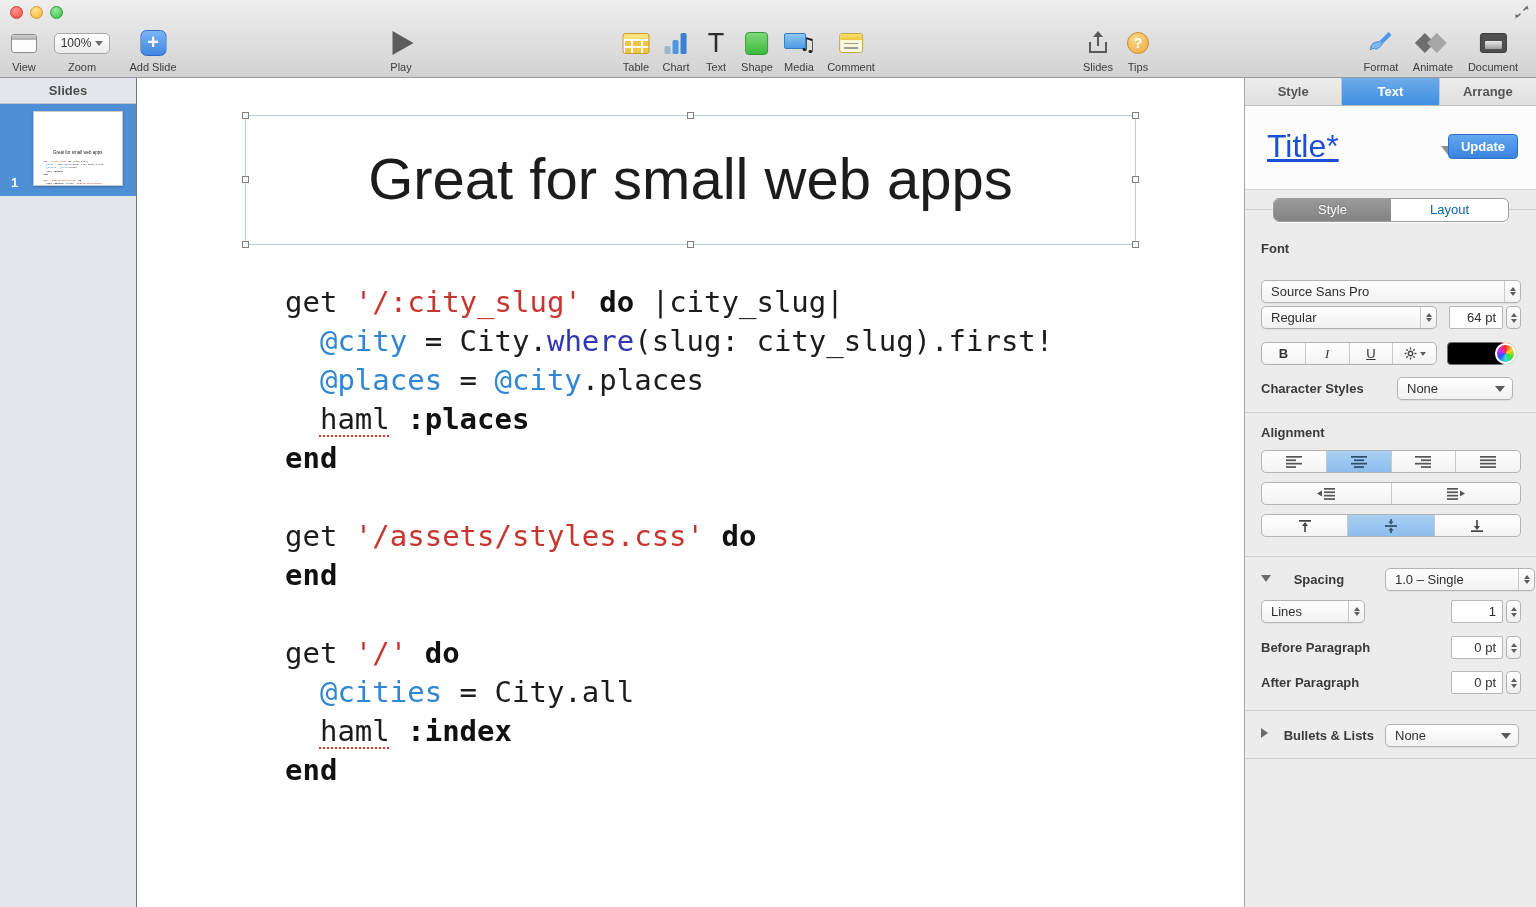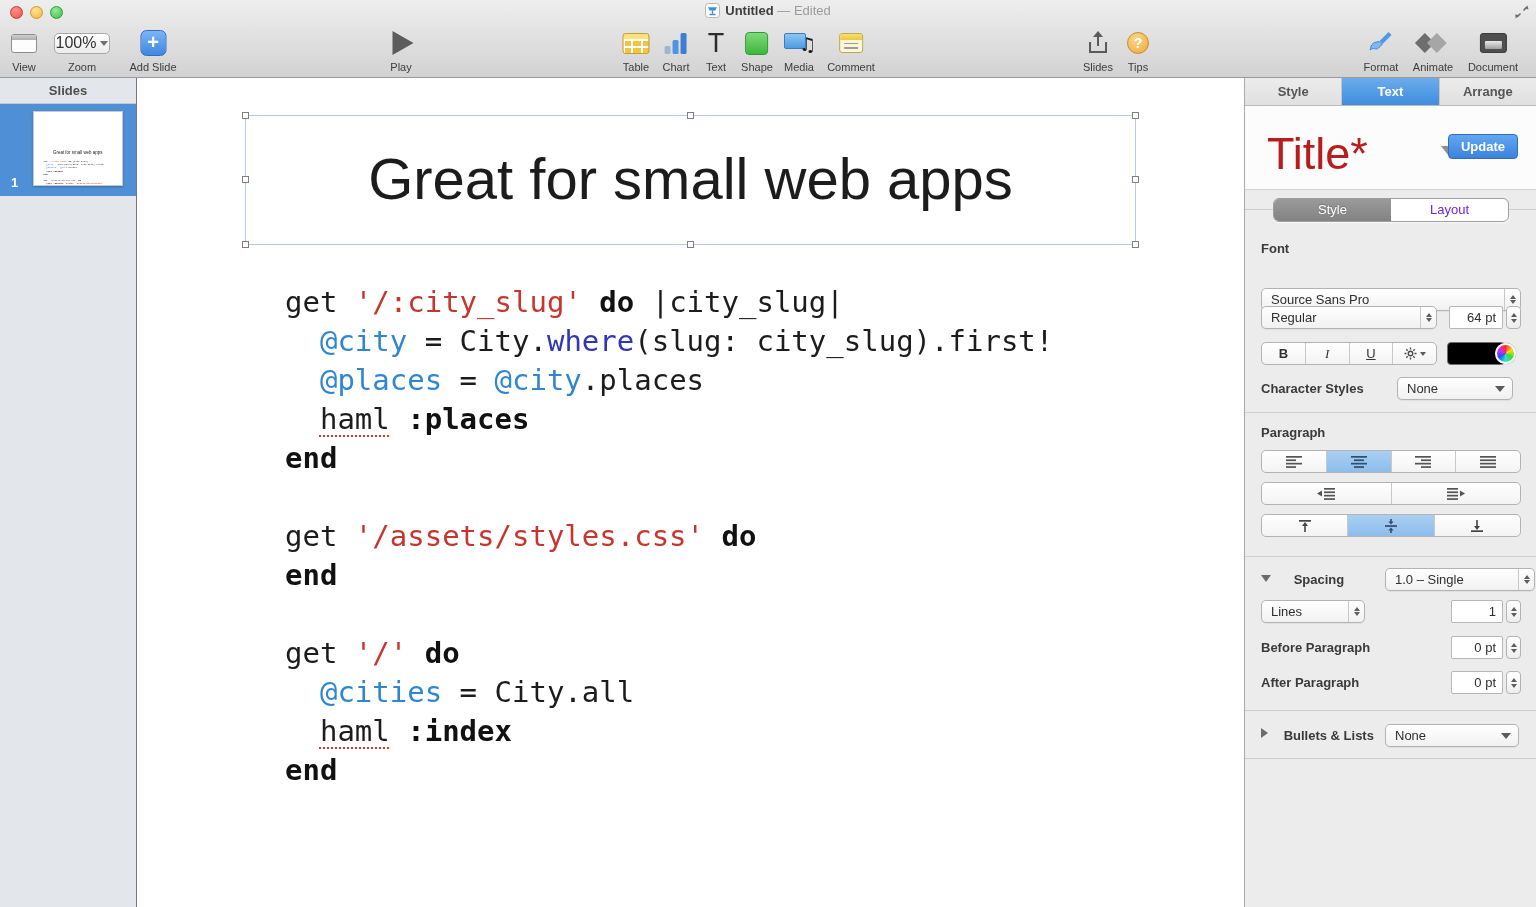--- a/index.html
+++ b/index.html
@@ -20,21 +20,21 @@
   .wtitle .edited { font-weight:normal; color:#9b9b9b; }
   .fsbtn { position:absolute; right:6px; top:4px; width:16px; height:16px; }
 
   .toolbar { position:absolute; left:0; top:22px; width:100%; height:56px; }
   .tb-item { position:absolute; top:4px; transform:translateX(-50%); text-align:center; }
   .tb-ic { height:34px; display:flex; align-items:center; justify-content:center; }
   .tb-label { font-size:11px; color:#3c3c3c; margin-top:1px; white-space:nowrap; }
 
   .ic-view { width:26px; height:19px; background:#fdfdfd; border:1px solid #8d8d8d; border-radius:3px; position:relative; box-shadow:inset 0 0 0 1px #fff; }
   .ic-view:before { content:""; position:absolute; left:0; top:0; right:0; height:5px; background:linear-gradient(#cfcfcf,#adadad); border-radius:2px 2px 0 0; }
-  .zoom-btn { width:56px; height:21px; background:linear-gradient(#ffffff,#ececec); border:1px solid #a8a8a8; border-radius:5px; font-size:16px; color:#333; display:flex; align-items:center; justify-content:center; gap:4px; }
+  .zoom-btn { width:56px; height:21px; background:linear-gradient(#ffffff,#ececec); border:1px solid #a8a8a8; border-radius:5px; font-size:12px; color:#333; display:flex; align-items:center; justify-content:center; gap:4px; }
   .zoom-btn .car { width:0; height:0; border-left:4px solid transparent; border-right:4px solid transparent; border-top:5px solid #6e6e6e; }
   .ic-addslide { width:26px; height:26px; border-radius:6px; background:linear-gradient(#7ab5f4,#3f87e2); border:1px solid #2f6cc4; color:#fff; font-size:20px; font-weight:bold; line-height:23px; text-align:center; }
   .ic-play { width:0; height:0; border-top:12px solid transparent; border-bottom:12px solid transparent; border-left:21px solid #5c5c5c; margin-left:4px; }
   .ic-table { width:27px; height:21px; border-radius:3px; background:#f3c440;
     background-image:linear-gradient(#fbe27e 25%, rgba(0,0,0,0) 25%),
       linear-gradient(to right,#fff 0 2px,rgba(0,0,0,0) 2px),
       repeating-linear-gradient(to right, rgba(0,0,0,0) 0 8px, #fff 8px 10px),
       repeating-linear-gradient(rgba(0,0,0,0) 0 5px, #fff 5px 7px);
     border:1px solid #c89b2e; }
   .ic-chart { width:26px; height:22px; display:flex; align-items:flex-end; gap:2px; justify-content:center; }
@@ -91,26 +91,26 @@
   .t-y { color:#111; font-weight:bold; }
   .t-u { color:#1c1c1c; text-decoration:underline; text-decoration-style:dotted; text-decoration-color:#e0332a; text-decoration-thickness:2px; text-underline-offset:6px; }
 
   
   .inspector { position:relative; width:292px; height:100%; background:#ececec; border-left:1px solid #a9a9a9; flex:none; font-size:13px; color:#3c3c3c; }
   .insp-tabs { position:absolute; left:0; top:0; width:100%; height:28px; display:flex; background:linear-gradient(#ececec,#e0e0e0); border-bottom:1px solid #bcbcbc; }
   .insp-tab { flex:1; text-align:center; line-height:27px; font-weight:bold; color:#555; border-right:1px solid #c6c6c6; }
   .insp-tab:last-child { border-right:none; }
   .insp-tab.active { background:linear-gradient(#6cacea,#3f8ddf); color:#fff; }
   .stylezone { position:absolute; left:0; top:28px; width:100%; height:84px; background:#fcfcfc; border-bottom:1px solid #d4d4d4; }
-  .stylename { position:absolute; left:22px; top:22px; font-size:45px; color:#b91c1c; }
+  .stylename { position:absolute; left:22px; top:22px; font-size:32px; color:#1d4ed8;text-decoration:underline; }
   .stylecaret { position:absolute; left:196px; top:40px; width:0; height:0; border-left:7px solid transparent; border-right:7px solid transparent; border-top:9px solid #8f8f8f; }
   .updbtn { position:absolute; right:18px; top:28px; padding:4px 12px; background:linear-gradient(#62a7ef,#3b82dd); border:1px solid #2f6fc2; border-radius:4px; color:#fff; font-size:13px; font-weight:bold; }
   .divline { position:absolute; left:0; width:100%; height:1px; background:#cfcfcf; }
   .segswitch { position:absolute; left:28px; top:120px; width:236px; height:24px; display:flex; border:1px solid #9d9d9d; border-radius:6px; overflow:hidden; background:#fff; box-shadow:0 1px 1px rgba(255,255,255,.8); }
-  .segswitch .half { flex:1; text-align:center; line-height:22px; color:#6d28d9; }
+  .segswitch .half { flex:1; text-align:center; line-height:22px; color:#0369a1; }
   .segswitch .half.on { background:linear-gradient(#9a9a9a,#838383); color:#fff; font-weight:normal; text-shadow:0 -1px 1px rgba(0,0,0,.25); }
 
   .lbl { position:absolute; font-weight:bold; color:#3a3a3a; }
   .popup { position:absolute; height:23px; background:linear-gradient(#ffffff,#f1f1f1); border:1px solid #b3b3b3; border-radius:5px; display:flex; align-items:center; box-shadow:0 1px 1px rgba(0,0,0,.06); }
   .popup .pl { flex:1; padding-left:9px; color:#2e2e2e; white-space:nowrap; overflow:hidden; }
   .pstep { width:16px; align-self:stretch; border-left:1px solid #c9c9c9; display:flex; flex-direction:column; align-items:center; justify-content:center; gap:1px; }
   .tri-u { width:0; height:0; border-left:3.5px solid transparent; border-right:3.5px solid transparent; border-bottom:4.5px solid #5d5d5d; }
   .tri-d { width:0; height:0; border-left:3.5px solid transparent; border-right:3.5px solid transparent; border-top:4.5px solid #5d5d5d; }
   .popup .onecar { margin-right:7px; width:0; height:0; border-left:5px solid transparent; border-right:5px solid transparent; border-top:6px solid #5a5a5a; }
   .nfield { position:absolute; height:23px; background:#fff; border:1px solid #b7b7b7; border-radius:2px; text-align:right; padding:3px 6px 0 0; color:#2e2e2e; }
@@ -132,31 +132,20 @@
 </head>
 <body>
 
 <div class="window">
 
   <div class="chrome">
     <div class="titlebar">
       <div class="tl red"></div>
       <div class="tl yellow"></div>
       <div class="tl green"></div>
-      <div class="wtitle">
-        <span class="doc-ic">
-          <svg width="15" height="15" viewBox="0 0 15 15">
-              <rect x="0.5" y="0.5" width="14" height="14" rx="3" fill="#fff" stroke="#b5b5b5"></rect>
-              <path d="M3 4.2 h9 l-1.6 3.2 h-5.8 z" fill="#3e8ee0"></path>
-              <rect x="6.8" y="7.4" width="1.4" height="3.4" fill="#3e8ee0"></rect>
-              <rect x="4.4" y="10.8" width="6.2" height="1.4" rx="0.5" fill="#3e8ee0"></rect>
-            </svg>
-        </span><span>Untitled</span>
-        <span class="edited">— Edited</span>
-      </div>
       <div class="fsbtn">
         <svg width="16" height="16" viewBox="0 0 16 16">
             <g stroke="#6f6f6f" stroke-width="1.6" fill="#6f6f6f">
               <path d="M9.5 6.5 L13 3" fill="none"></path>
               <path d="M13.5 1.5 l1 4 -4 -1 z" stroke="none"></path>
               <path d="M6.5 9.5 L3 13" fill="none"></path>
               <path d="M1.5 14.5 l-0 -4 4 1 z" stroke="none" transform="rotate(-8 2 13)"></path>
             </g>
           </svg>
       </div>
@@ -345,21 +334,21 @@
         <div class="updbtn">Update</div>
       </div>
 
       <div class="divline" style="top:131px"></div>
       <div class="segswitch">
         <div class="half on">Style</div>
         <div class="half">Layout</div>
       </div>
 
       <div class="lbl" style="left:16px; top:163px">Font</div>
-      <div class="popup" style="left:16px; top:210px; width:260px">
+      <div class="popup" style="left:16px; top:202px; width:260px">
         <span class="pl">Source Sans Pro</span>
         <span class="pstep">
             <i class="tri-u"></i>
             <i class="tri-d"></i>
           </span>
       </div>
       <div class="popup" style="left:16px; top:228px; width:176px">
         <span class="pl">Regular</span>
         <span class="pstep">
             <i class="tri-u"></i>
@@ -398,21 +387,21 @@
       </div>
 
       <div class="lbl" style="left:16px; top:303px">Character Styles</div>
       <div class="popup" style="left:152px; top:299px; width:116px">
         <span class="pl">None</span>
         <span class="onecar"></span>
       </div>
 
       <div class="divline" style="top:334px"></div>
 
-      <div class="lbl" style="left:16px; top:347px">Paragraph</div>
+      <div class="lbl" style="left:16px; top:347px">Alignment</div>
       <div class="segrow" style="left:16px; top:372px; width:260px">
         <div class="cell">
           <svg width="18" height="13" viewBox="0 0 18 13">
               <g fill="#555">
                 <rect x="1" y="1" width="16" height="1.7"></rect>
                 <rect x="1" y="4.4" width="10" height="1.7"></rect>
                 <rect x="1" y="7.8" width="16" height="1.7"></rect>
                 <rect x="1" y="11.2" width="10" height="1.7"></rect>
               </g>
             </svg>

